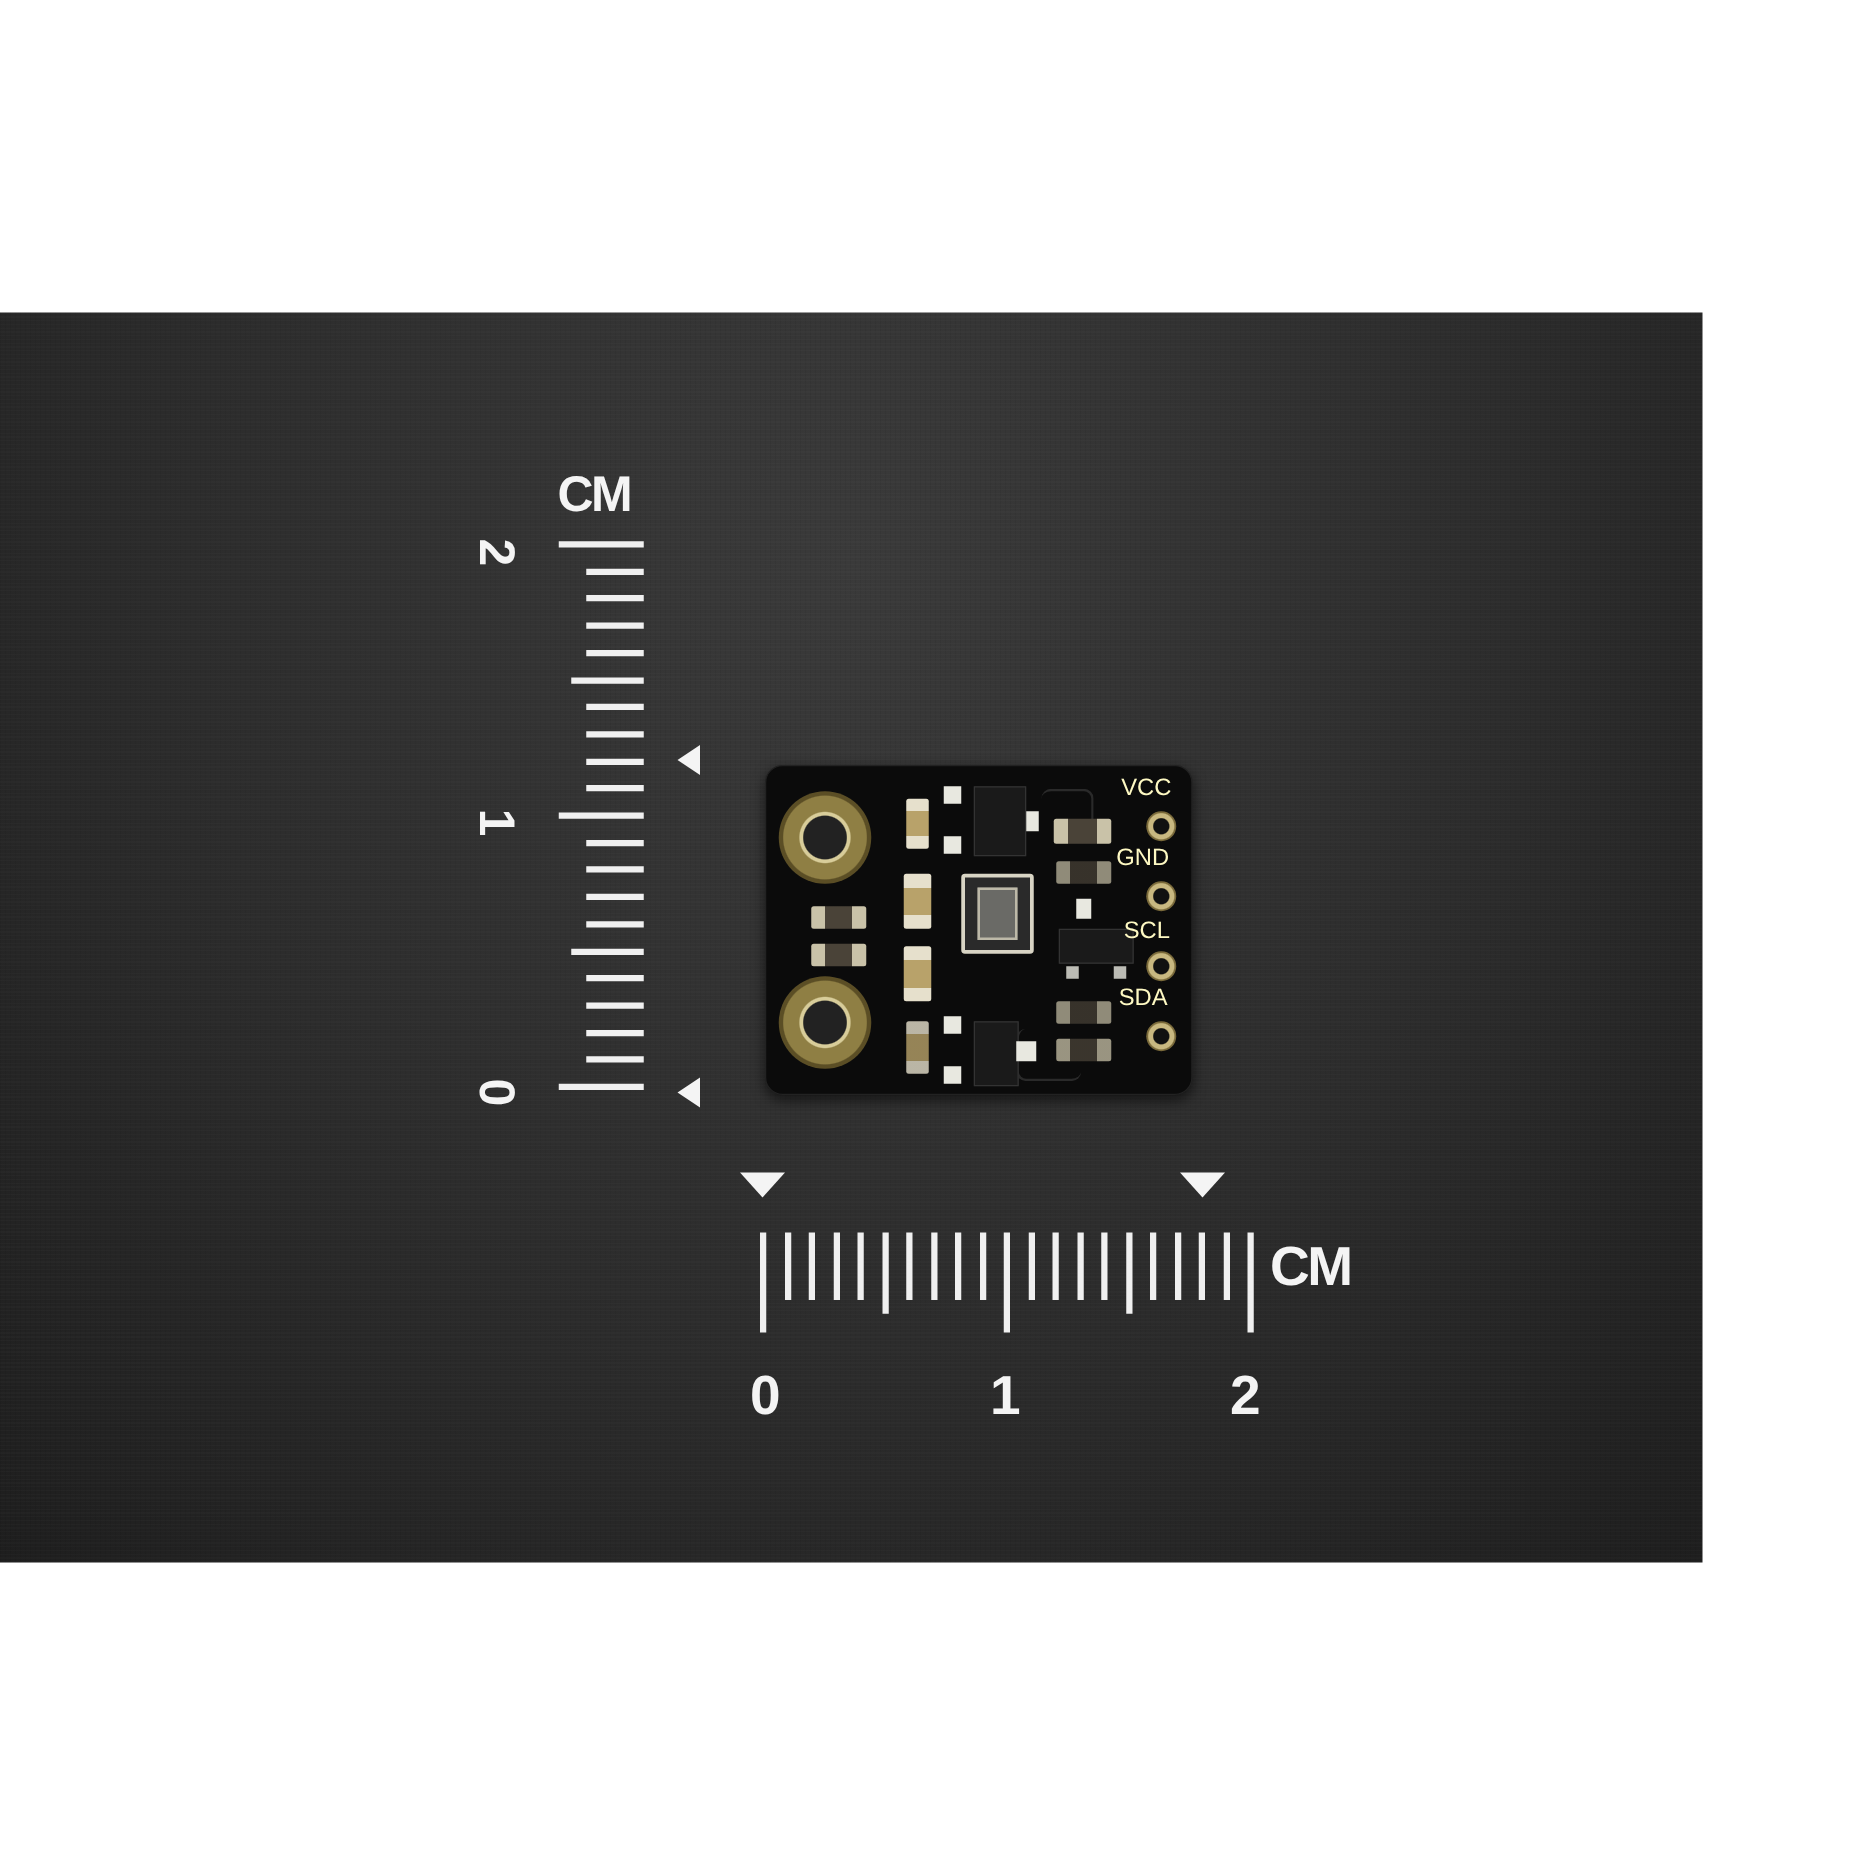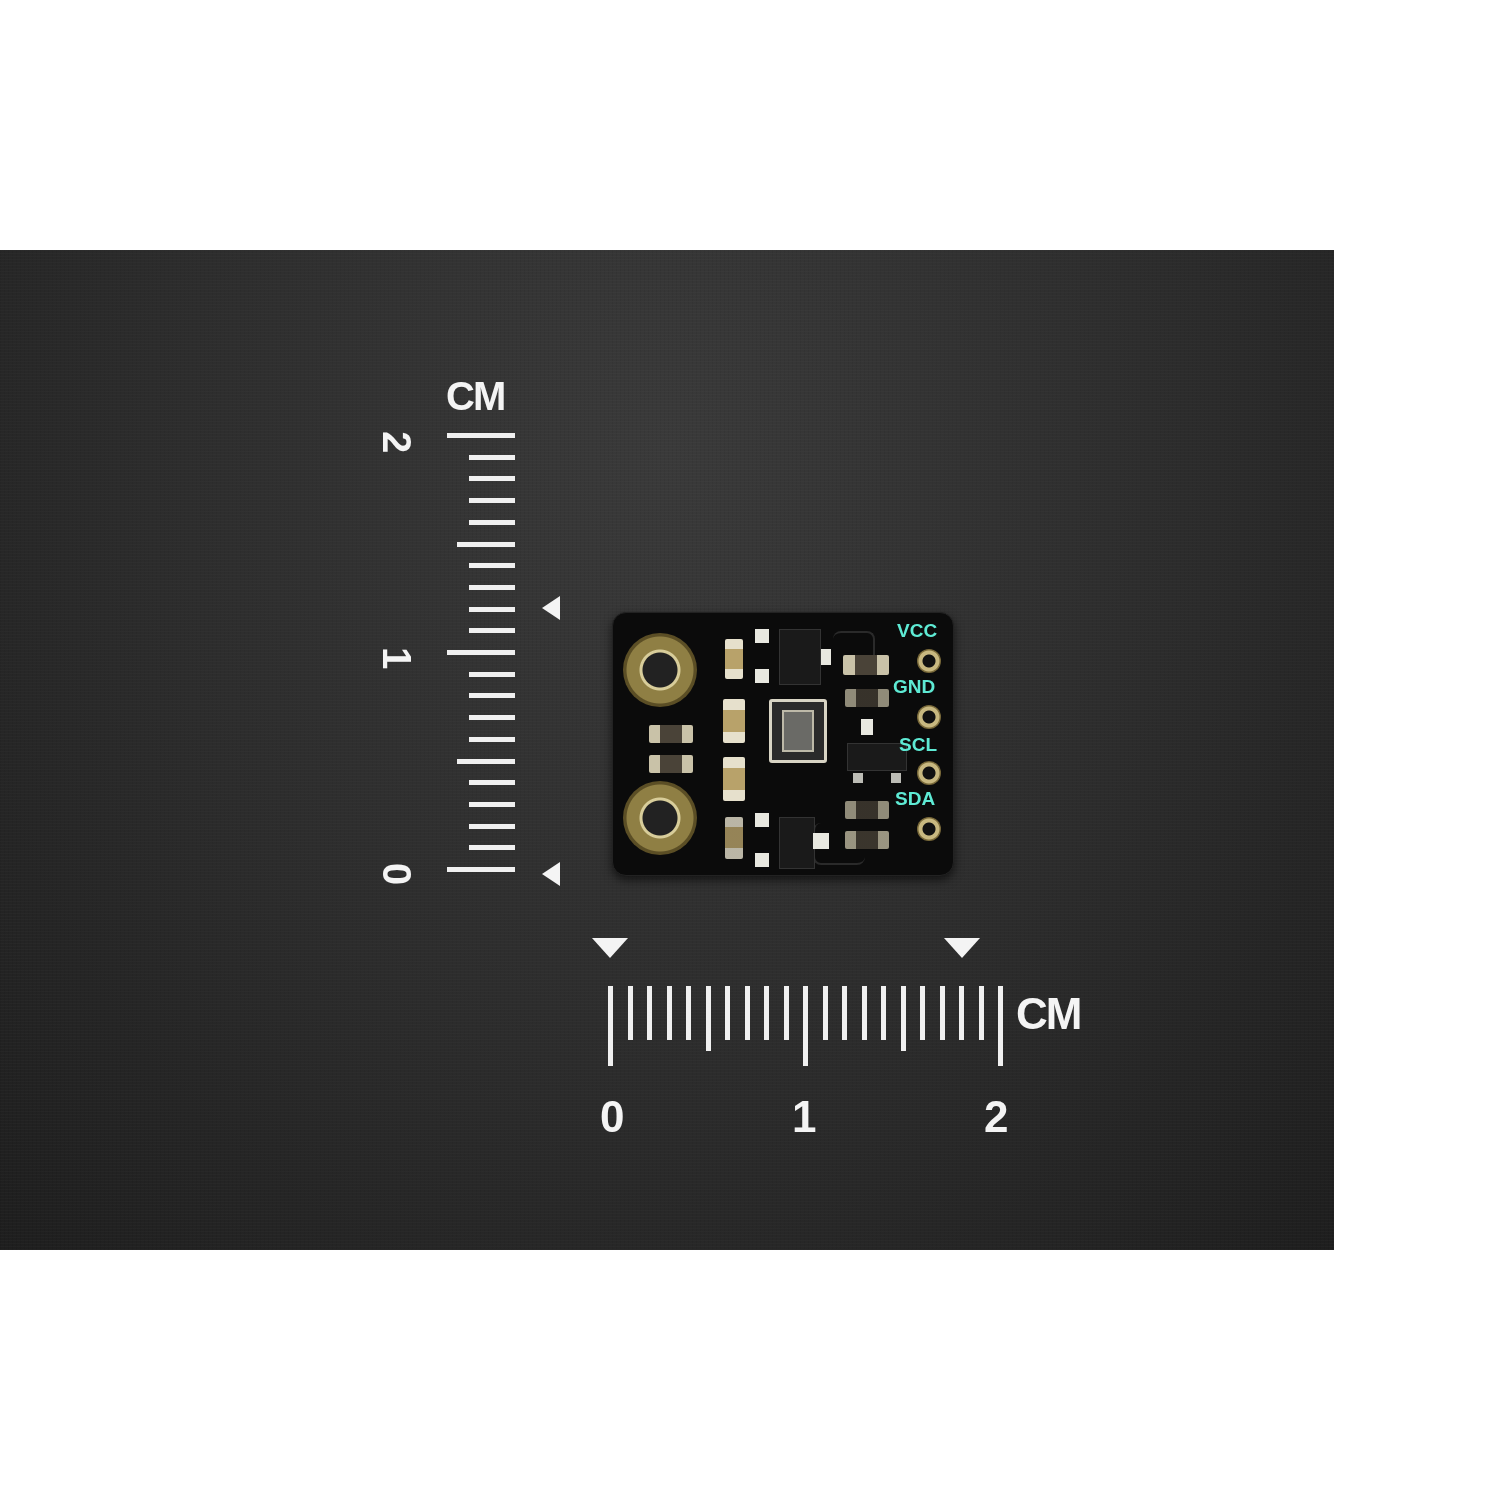--- a/index.html
+++ b/index.html
@@ -1,18 +1,18 @@
 <!DOCTYPE html>
 <html><head>
 <meta charset="utf-8">
 <style>
   html, body { margin: 0; padding: 0; }
   body { width: 1500px; height: 1500px; background: #ffffff; position: relative; overflow: hidden; font-family: "Liberation Sans", sans-serif; }
   .photo { position: absolute; left: 0; top: 250px; width: 1334px; height: 1000px;
-    background: radial-gradient(ellipse at 50% 20%, #3a3a3a 0%, #2c2c2c 55%, #1e1e1e 100%); overflow: hidden; }
+    background: radial-gradient(ellipse at 50% 20%, #3a3a3a 0%, #2c2c2c 55%, #1e1e1e 100%); overflow: hidden; padding-left: 28px; }
   .noise { position: absolute; inset: 0; opacity: .35;
     background-image: repeating-linear-gradient(0deg, rgba(255,255,255,.05) 0 1px, transparent 1px 3px),
       repeating-linear-gradient(90deg, rgba(0,0,0,.12) 0 1px, transparent 1px 4px); }
   .txt { position: absolute; color: #f4f4f4; font-weight: bold; line-height: 1; }
   .cm-v { left: 446px; top: 126px; font-size: 40px; letter-spacing: -2px; }
   .vnum { position: absolute; color: #f4f4f4; font-weight: bold; font-size: 40px; transform: rotate(90deg); line-height: 1; }
   .vtick { position: absolute; height: 5px; background: #f0f0f0; }
   .htick { position: absolute; width: 5px; background: #f0f0f0; }
   .tri-left { position: absolute; width: 0; height: 0; border-top: 12px solid transparent; border-bottom: 12px solid transparent; border-right: 18px solid #f4f4f4; }
   .tri-down { position: absolute; width: 0; height: 0; border-left: 18px solid transparent; border-right: 18px solid transparent; border-top: 20px solid #f4f4f4; }
@@ -20,21 +20,21 @@
   .cm-h { left: 1016px; top: 742px; font-size: 44px; letter-spacing: -2px; }
   
   .board { position: absolute; left: 612px; top: 362px; width: 340px; height: 262px; background: #0b0b0b; border-radius: 14px;
     box-shadow: 0 4px 10px rgba(0,0,0,.6); border: 1px solid #222; }
   .hole { position: absolute; width: 74px; height: 74px; border-radius: 50%; background: radial-gradient(circle, #222 0 17px, #d8cd9a 18px 20px, #8f7f44 21px 33px, #5b4e25 34px 37px); }
   .comp { position: absolute; background: #1a1a1a; border: 1px solid #333; }
   .smd { position: absolute; background: linear-gradient(90deg, #c9c2a8 0 25%, #4a4338 25% 75%, #c9c2a8 75%); border-radius: 2px; }
   .smdv { position: absolute; background: linear-gradient(180deg, #e6e0cc 0 25%, #b8a26a 25% 75%, #e6e0cc 75%); border-radius: 2px; }
   .pad { position: absolute; background: #e8e8e0; }
   .pin { position: absolute; width: 24px; height: 24px; border-radius: 50%; background: radial-gradient(circle, #111 0 6px, #c8b880 7px 10px, #7a6a3a 11px 12px); }
-  .lbl { position: absolute; color: #5eead4; font-weight: bold; font-size: 19px; line-height: 1; }
+  .lbl { position: absolute; color: #fef9c3; font-weight: normal; font-size: 19px; line-height: 1; }
   .sensor { position: absolute; left: 156px; top: 86px; width: 52px; height: 58px; background: #2a2a2a; border: 3px solid #d8d4c4; border-radius: 3px; }
   .sensor::after { content: ""; position: absolute; left: 10px; top: 8px; width: 28px; height: 38px; background: #6a6a66; border: 2px solid #bdb9a8; }
   .trace { position: absolute; border: 2px solid #2a2a2a; border-radius: 8px; }
 </style>
 </head>
 <body>
 
 <div class="photo">
   <div class="noise"></div>
 

